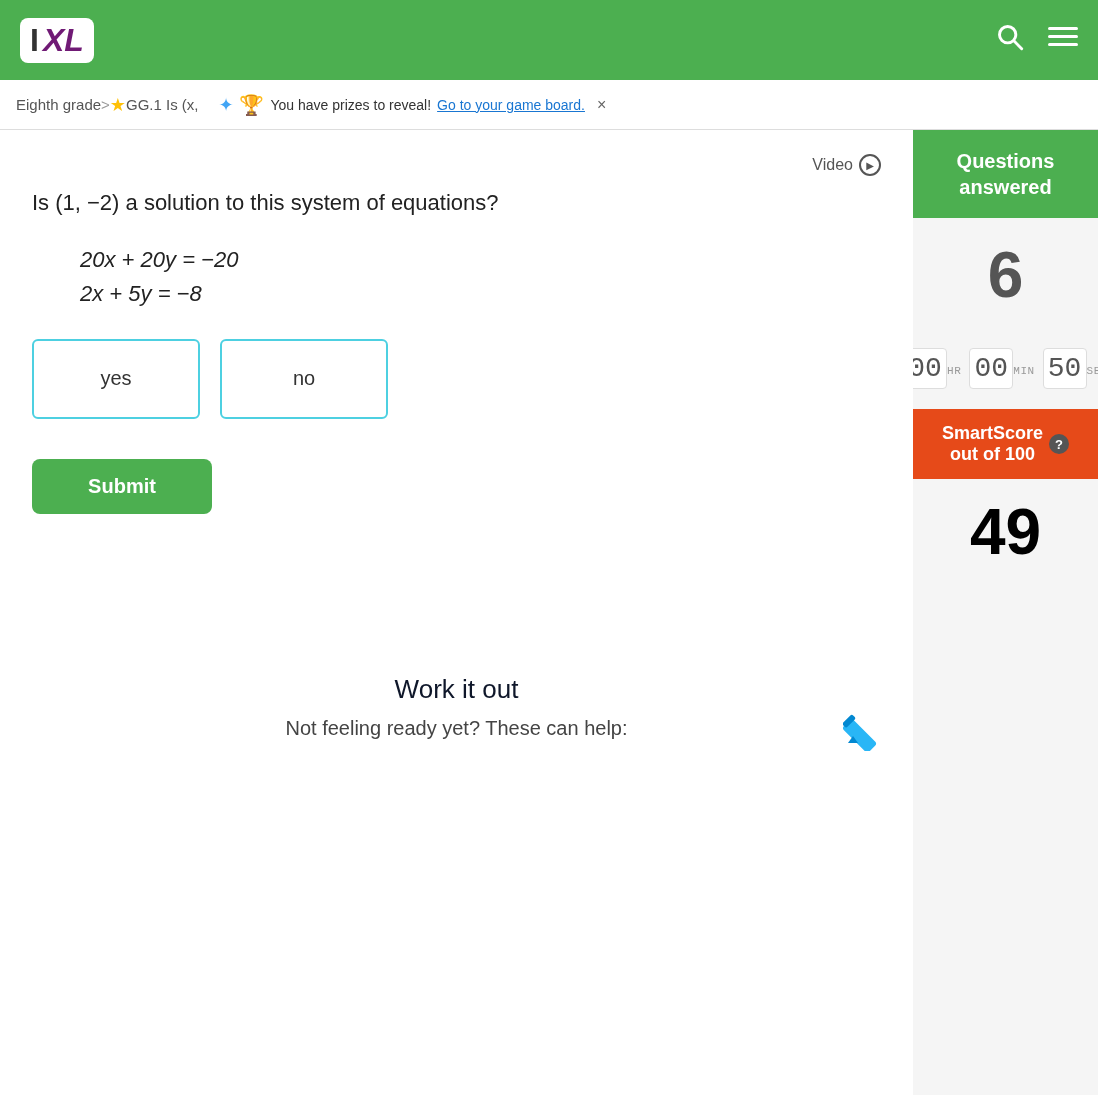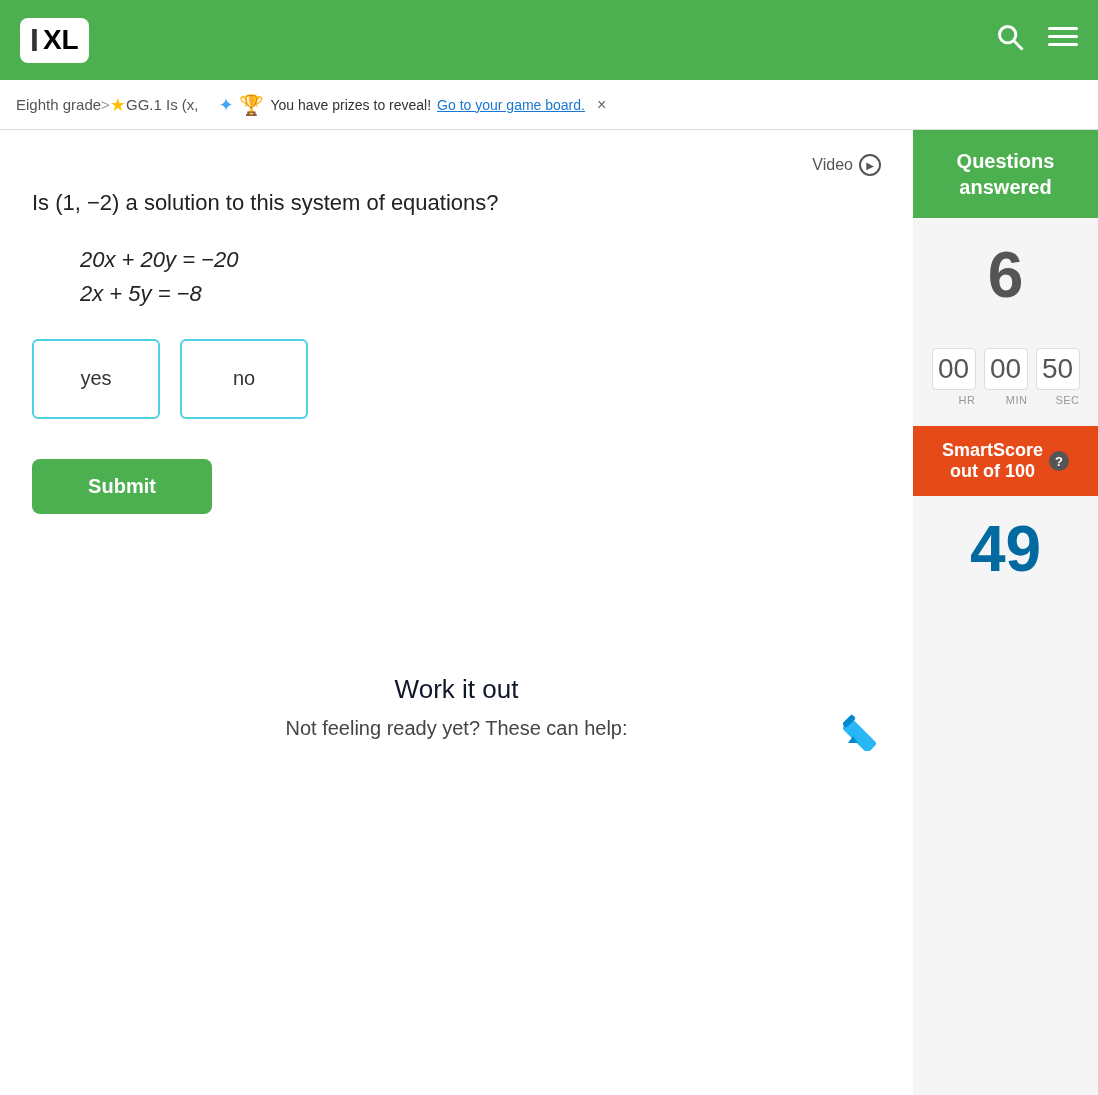--- a/index.html
+++ b/index.html
@@ -21,23 +21,24 @@
       border-radius: 8px;
       padding: 4px 10px;
       gap: 4px;
     }
     .logo-i {
       font-size: 32px;
       font-weight: 900;
       color: #333;
     }
     .logo-xl {
-      font-size: 28px;
+      font-size: 32px;
       font-weight: 900;
-      color: #000000;
+      color: #701a75;
+      font-style: italic;
     }
     .header-icons {
       display: flex;
       align-items: center;
       gap: 24px;
     }
     .header-icon {
       color: white;
       font-size: 28px;
       cursor: pointer;
@@ -144,21 +145,21 @@
       font-style: italic;
     }
 
     
     .answer-buttons {
       display: flex;
       gap: 20px;
       margin-bottom: 40px;
     }
     .answer-btn {
-      width: 128px;
+      width: 168px;
       height: 80px;
       border: 2px solid #4dd0e1;
       border-radius: 6px;
       background: white;
       font-size: 20px;
       color: #333;
       cursor: pointer;
       display: flex;
       align-items: center;
       justify-content: center;
@@ -244,22 +245,22 @@
     .timer-display {
       display: flex;
       justify-content: center;
       align-items: flex-start;
       gap: 4px;
       padding: 16px 8px 4px;
       background: #f5f5f5;
     }
     .timer-unit {
       display: flex;
-      flex-direction: column;
-      align-items: flex-end;
+      align-items: center;
+      font-family: Liberation Mono, monospace;
     }
     .timer-value {
       font-size: 28px;
       font-weight: 500;
       color: #555;
       background: white;
       border: 1px solid #ddd;
       border-radius: 4px;
       width: 44px;
       text-align: center;
@@ -300,21 +301,21 @@
       display: flex;
       align-items: center;
       justify-content: center;
       cursor: pointer;
     }
 
     .smartscore-value {
       text-align: center;
       font-size: 64px;
       font-weight: bold;
-      color: #0369a1;
+      color: #000000;
       padding: 16px 0;
       background: #f5f5f5;
     }
   </style>
 </head>
 <body>
 
 <header class="header">
   <div class="logo">
     <span class="logo-i">I</span>

